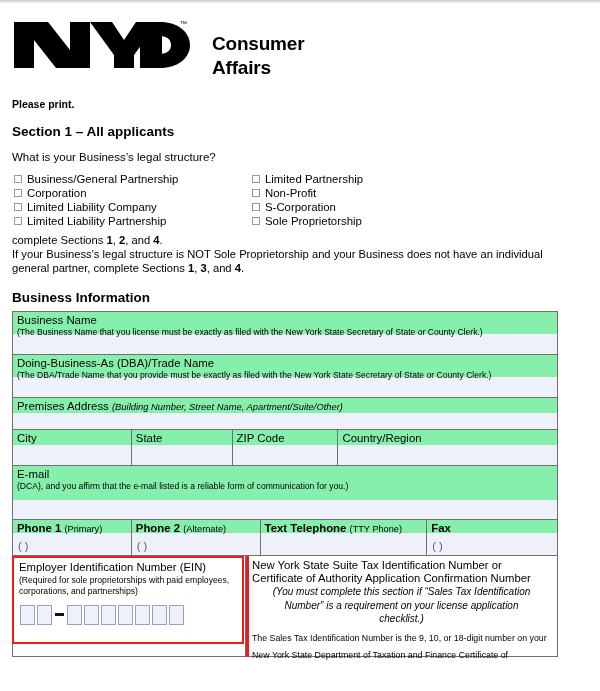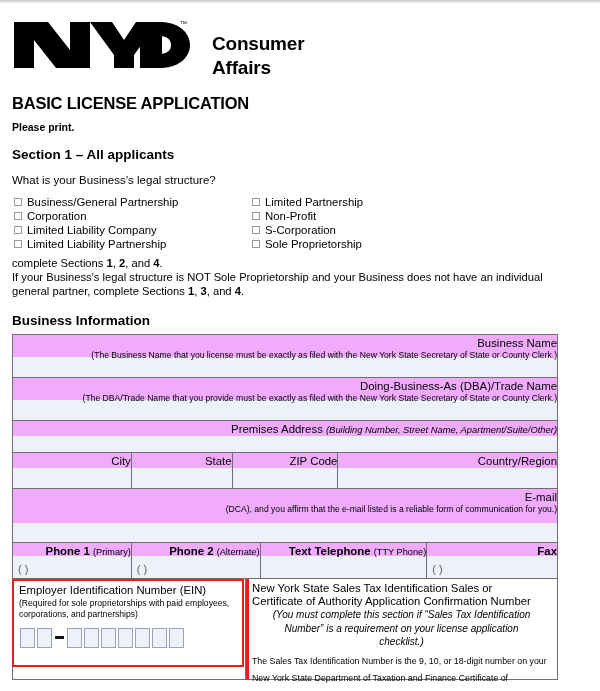--- a/index.html
+++ b/index.html
@@ -48,22 +48,22 @@
 
   
   .bi-head{margin:14px 0 6px 12px;font-size:13.5px;font-weight:bold;}
 
   .tbl{position:relative;margin-left:12px;width:546px;
     border-left:1px solid #6f6f6f;border-top:1px solid #6f6f6f;
     box-sizing:border-box;}
   .row{position:relative;display:flex;
     border-bottom:1px solid #6f6f6f;box-sizing:border-box;}
   .cell{position:relative;box-sizing:border-box;
-    border-right:1px solid #6f6f6f;background:#f0abfc;
-    padding:2px 0 0 4px;overflow:hidden;text-align:right;}
+    border-right:1px solid #6f6f6f;background:#86efac;
+    padding:2px 0 0 4px;overflow:hidden;}
   .cell .fill{position:absolute;left:0;right:0;bottom:0;background:#eef0fa;}
   .lbl{position:relative;font-size:11.4px;line-height:13px;z-index:2;}
   .lbl .sm{font-size:9.2px;}
   .lbl .smi{font-size:9.4px;font-style:italic;}
   .note{position:relative;z-index:2;font-size:8.6px;line-height:10.4px;
     margin-top:0px;}
   .paren{position:absolute;z-index:2;font-size:11px;color:#5b5b6e;}
 
   
   .bottom{position:relative;margin-left:12px;width:546px;height:101px;}
@@ -108,21 +108,20 @@
           </g>
           <text x="168" y="12" font-family="Liberation Sans, sans-serif" font-size="7" fill="#000">™</text>
         </svg>
       </div>
       <div class="agency">
         <div>Consumer</div>
         <div>Affairs</div>
       </div>
     </div>
 
-    <div class="doc-title">BASIC LICENSE APPLICATION</div>
     <div class="please-print">Please print.</div>
 
     <div class="sec-head">Section 1 – All applicants</div>
     <div class="question">What is your Business’s legal structure?</div>
 
     <div class="cbgrid">
       <div class="cbcol left">
         <div class="cbrow">
           <span class="cbox"></span>
           <span class="cblabel">Business/General Partnership</span>
@@ -241,21 +240,21 @@
           <div class="paren" style="left:5px;top:20px;">(          )</div>
         </div>
       </div>
     </div>
 
     <div class="bottom">
       <div class="leftcol-rest"></div>
 
       <div class="rightcol">
         <div class="redstripe"></div>
-        <div class="r1">New York State Sales Tax Identification Sales or</div>
+        <div class="r1">New York State Suite Tax Identification Number or</div>
         <div class="r1">Certificate of Authority Application Confirmation Number</div>
         <div class="r2">(You must complete this section if “Sales Tax Identification</div>
         <div class="r2">Number” is a requirement on your license application</div>
         <div class="r2">checklist.)</div>
         <div class="r3">The Sales Tax Identification Number is the 9, 10, or 18-digit number on your</div>
         <div class="r3">New York State Department of Taxation and Finance Certificate of</div>
       </div>
 
       <div class="redbox">
         <div class="ttl">Employer Identification Number (EIN)</div>

